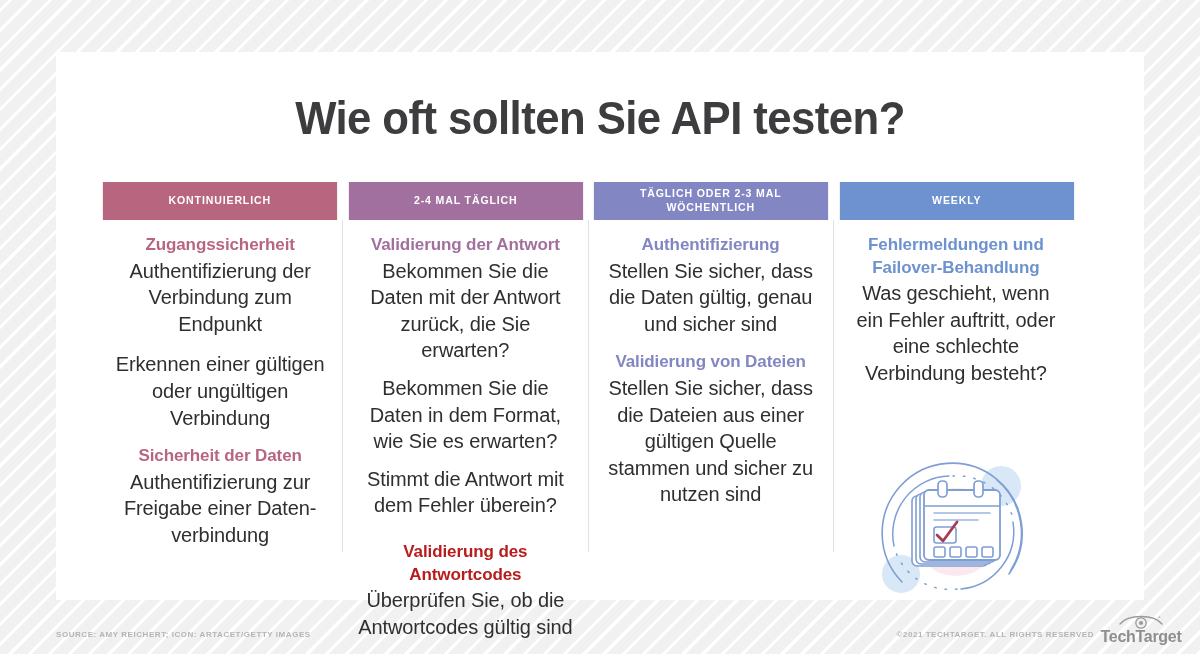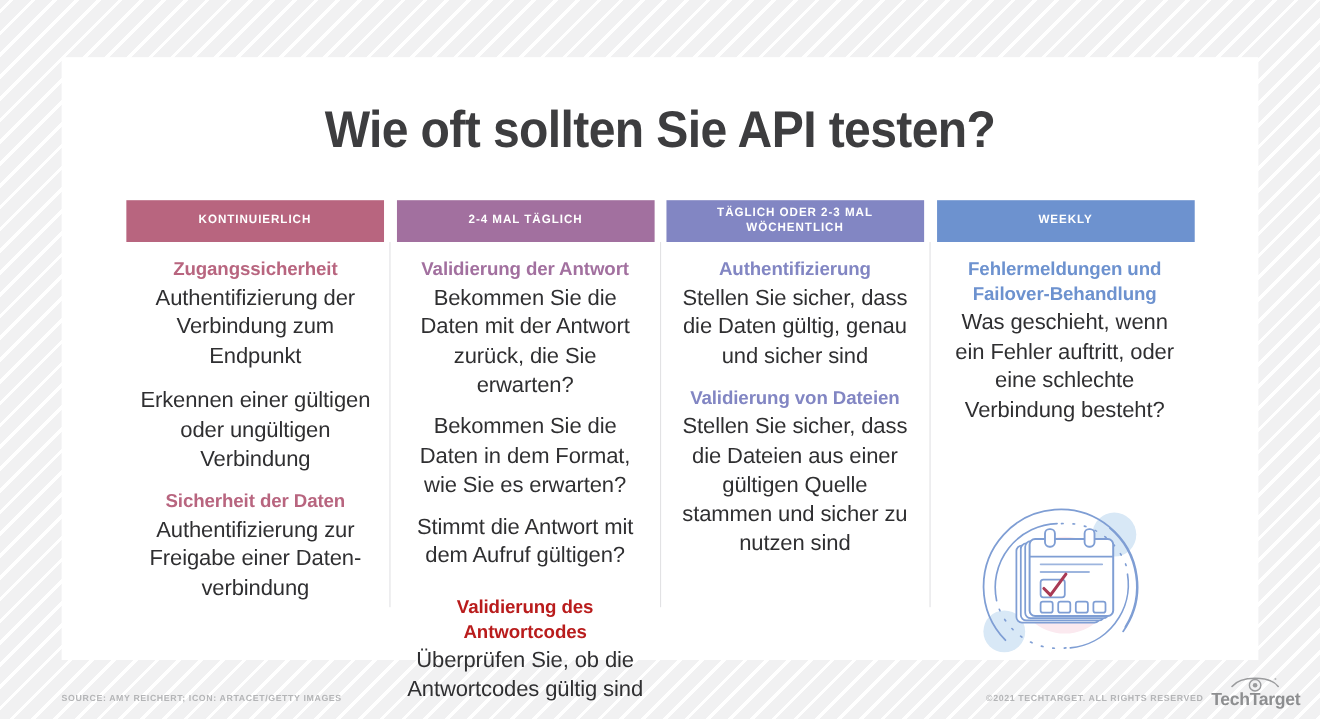--- a/index.html
+++ b/index.html
@@ -50,21 +50,21 @@
     letter-spacing: -0.6px;
     color: #3d3d3f;
     transform: scaleX(0.93);
     transform-origin: center center;
     white-space: nowrap;
   }
 
   
   #table {
     position: absolute;
-    left: 54px;     
+    left: 42px;     
     top: 130px;     
     width: 980px;
     height: 370px;
   }
 
   #headrow {
     display: flex;
     height: 38px;
     width: 980px;
   }
@@ -152,21 +152,21 @@
     width: 82px;
     height: 32px;
   }
   #logo-eye { display:block; margin: 0 auto; }
   #logo-word {
     font-family: "Liberation Sans Narrow", "Liberation Sans", sans-serif;
     font-size: 16px;
     font-weight: 700;
     color: #8d8e90;
     letter-spacing: -0.3px;
-    text-align: right;
+    text-align: center;
     line-height: 15px;
     margin-top: 0px;
   }
 </style>
 </head>
 <body>
 
 <div id="page">
 
   <div id="card">
@@ -204,21 +204,21 @@
             <p class="bhead" style="color:#b8657f">Sicherheit der Daten</p>
             <p class="btext">Authentifizierung zur Freigabe einer Daten-verbindung</p>
           </div>
         </div>
 
         <div class="bodycell">
           <div class="blk">
             <p class="bhead" style="color:#a2709f">Validierung der Antwort</p>
             <p class="btext">Bekommen Sie die Daten mit der Antwort zurück, die Sie erwarten?</p>
             <p class="btext">Bekommen Sie die Daten in dem Format, wie Sie es erwarten?</p>
-            <p class="btext">Stimmt die Antwort mit dem Aufruf gültigen?</p>
+            <p class="btext">Stimmt die Antwort mit dem Fehler überein?</p>
           </div>
           <div class="blk" style="margin-top:22px">
             <p class="bhead" style="color:#b91c1c">Validierung des Antwortcodes</p>
             <p class="btext">Überprüfen Sie, ob die Antwortcodes gültig sind</p>
           </div>
         </div>
 
         <div class="bodycell">
           <div class="blk">
             <p class="bhead" style="color:#8286c3">Authentifizierung</p>

